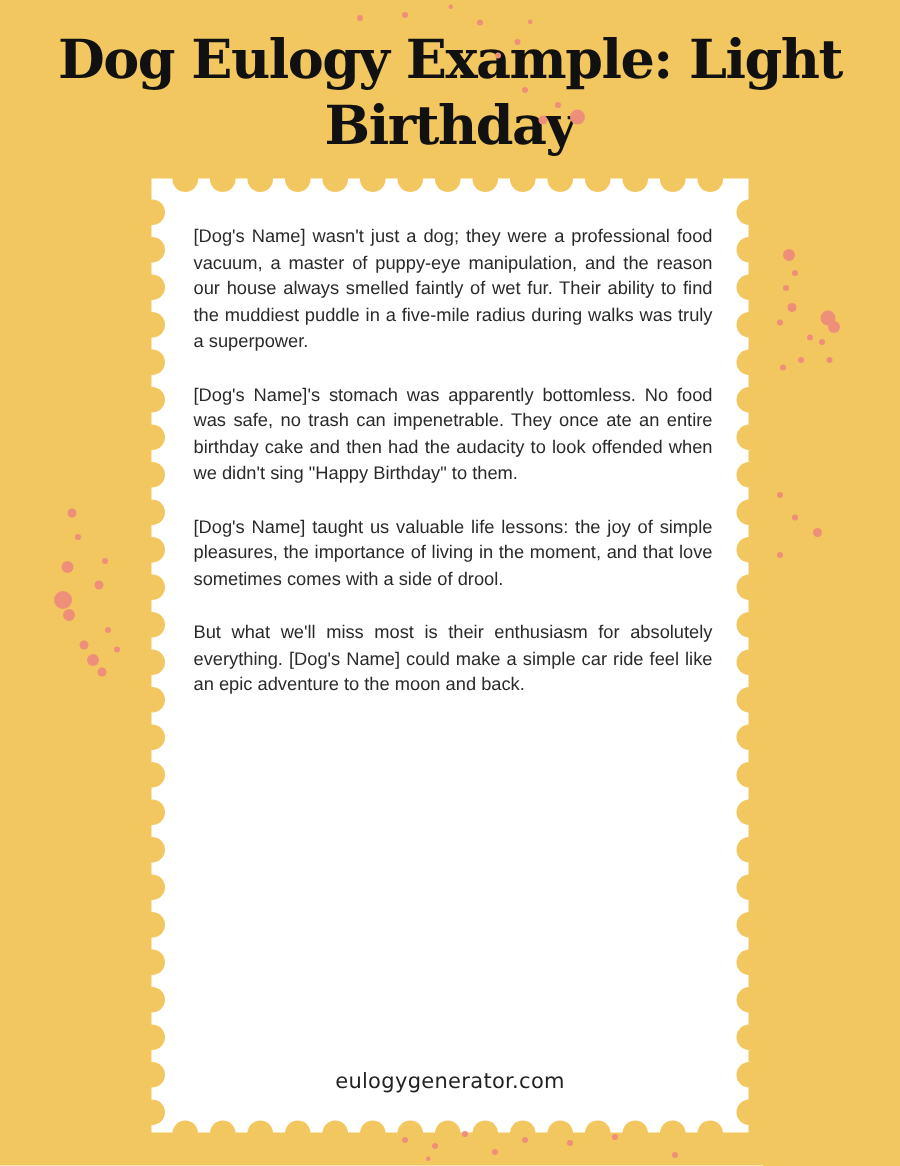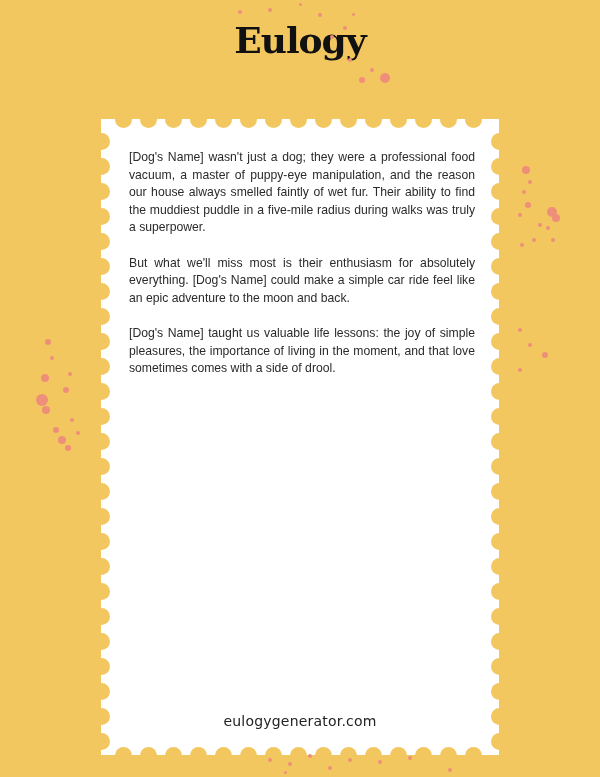--- a/index.html
+++ b/index.html
@@ -74,21 +74,22 @@
     .speck {
       position: absolute;
       border-radius: 50%;
       background: #EE8F7A;
     }
   </style>
 </head>
 <body>
 
 <div class="title">
-  <span class="line line2">Eulogy</span>
+  <span class="line line1">Dog Eulogy Example: Light</span>
+  <span class="line line2">Birthday</span>
 </div>
 
 <div class="card"></div>
 <div id="scallops">
     <div class="scallop" style="left: 114.5px; top: 110.5px;"></div>
     <div class="scallop" style="left: 114.5px; top: 746.5px;"></div>
     <div class="scallop" style="left: 139.5px; top: 110.5px;"></div>
     <div class="scallop" style="left: 139.5px; top: 746.5px;"></div>
     <div class="scallop" style="left: 164.5px; top: 110.5px;"></div>
     <div class="scallop" style="left: 164.5px; top: 746.5px;"></div>
@@ -213,17 +214,18 @@
     <div class="speck" style="left: 328px; top: 766px; width: 4px; height: 4px;"></div>
     <div class="speck" style="left: 348px; top: 758px; width: 4px; height: 4px;"></div>
     <div class="speck" style="left: 378px; top: 760px; width: 4px; height: 4px;"></div>
     <div class="speck" style="left: 408px; top: 756px; width: 4px; height: 4px;"></div>
     <div class="speck" style="left: 448px; top: 768px; width: 4px; height: 4px;"></div>
     <div class="speck" style="left: 283.5px; top: 770.5px; width: 3px; height: 3px;"></div>
   </div>
 
 <div class="body-text">
   <p>[Dog's Name] wasn't just a dog; they were a professional food vacuum, a master of puppy-eye manipulation, and the reason our house always smelled faintly of wet fur. Their ability to find the muddiest puddle in a five-mile radius during walks was truly a superpower.</p>
+  <p>[Dog's Name]'s stomach was apparently bottomless. No food was safe, no trash can impenetrable. They once ate an entire birthday cake and then had the audacity to look offended when we didn't sing "Happy Birthday" to them.</p>
+  <p>[Dog's Name] taught us valuable life lessons: the joy of simple pleasures, the importance of living in the moment, and that love sometimes comes with a side of drool.</p>
   <p>But what we'll miss most is their enthusiasm for absolutely everything. [Dog's Name] could make a simple car ride feel like an epic adventure to the moon and back.</p>
-  <p>[Dog's Name] taught us valuable life lessons: the joy of simple pleasures, the importance of living in the moment, and that love sometimes comes with a side of drool.</p>
 </div>
 
 <div class="footer">eulogygenerator.com</div>
 
 </body></html>

